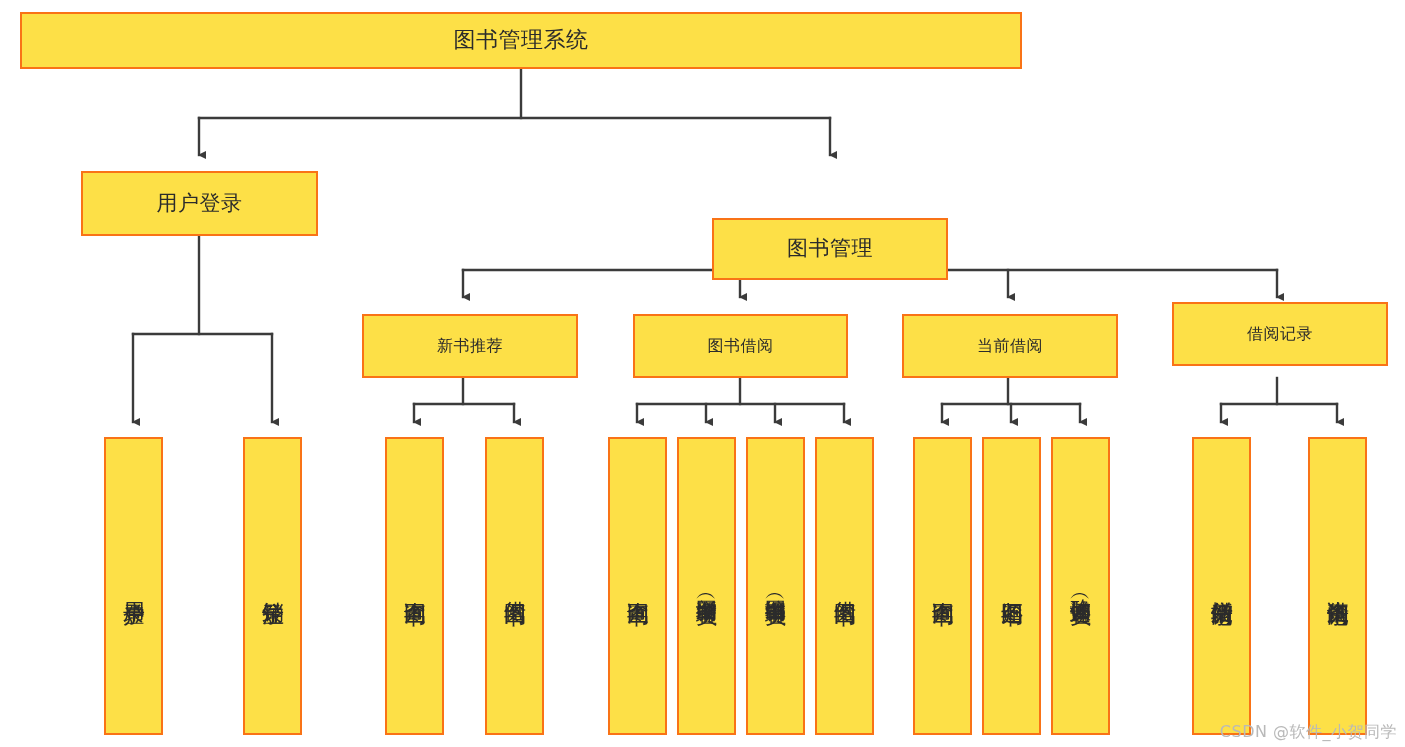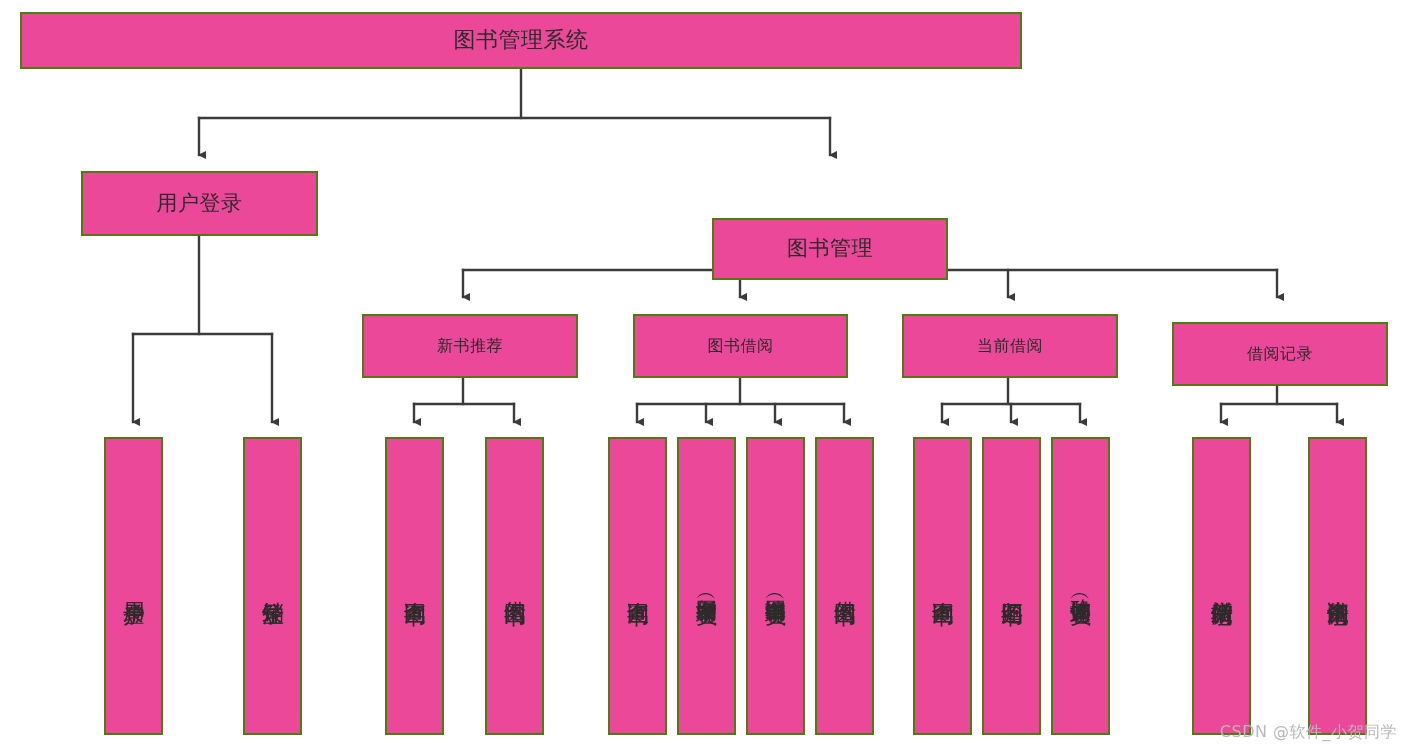--- a/index.html
+++ b/index.html
@@ -20,22 +20,22 @@
   #diagram-svg {
     position: absolute;
     left: 0;
     top: 0;
     width: 1405px;
     height: 747px;
   }
   .node-box {
     position: absolute;
     box-sizing: border-box;
-    border: 2px solid #4d7c0f;
-    background: #ec4899;
+    border: 2px solid #f97316;
+    background: #fde047;
     display: flex;
     align-items: center;
     justify-content: center;
     color: #2b2b2b;
   }
   .node-label-h {
     font-size: 21px;
     line-height: 1.2;
     letter-spacing: 0.5px;
     white-space: nowrap;
@@ -146,21 +146,21 @@
 
   <div class="node-box level-3" style="left:362px; top:314px; width:216px; height:64px;">
     <span class="node-label-h">新书推荐</span>
   </div>
   <div class="node-box level-3" style="left:633px; top:314px; width:215px; height:64px;">
     <span class="node-label-h">图书借阅</span>
   </div>
   <div class="node-box level-3" style="left:902px; top:314px; width:216px; height:64px;text-align:center;">
     <span class="node-label-h">当前借阅</span>
   </div>
-  <div class="node-box level-3" style="left:1172px; top:322px; width:216px; height:64px;">
+  <div class="node-box level-3" style="left:1172px; top:302px; width:216px; height:64px;">
     <span class="node-label-h">借阅记录</span>
   </div>
 
   <div class="node-box leaf" style="left:104px; top:437px; width:59px; height:298px;">
     <span class="node-label-v">用户登录</span>
   </div>
   <div class="node-box leaf" style="left:243px; top:437px; width:59px; height:298px;">
     <span class="node-label-v">注销登录</span>
   </div>
 

